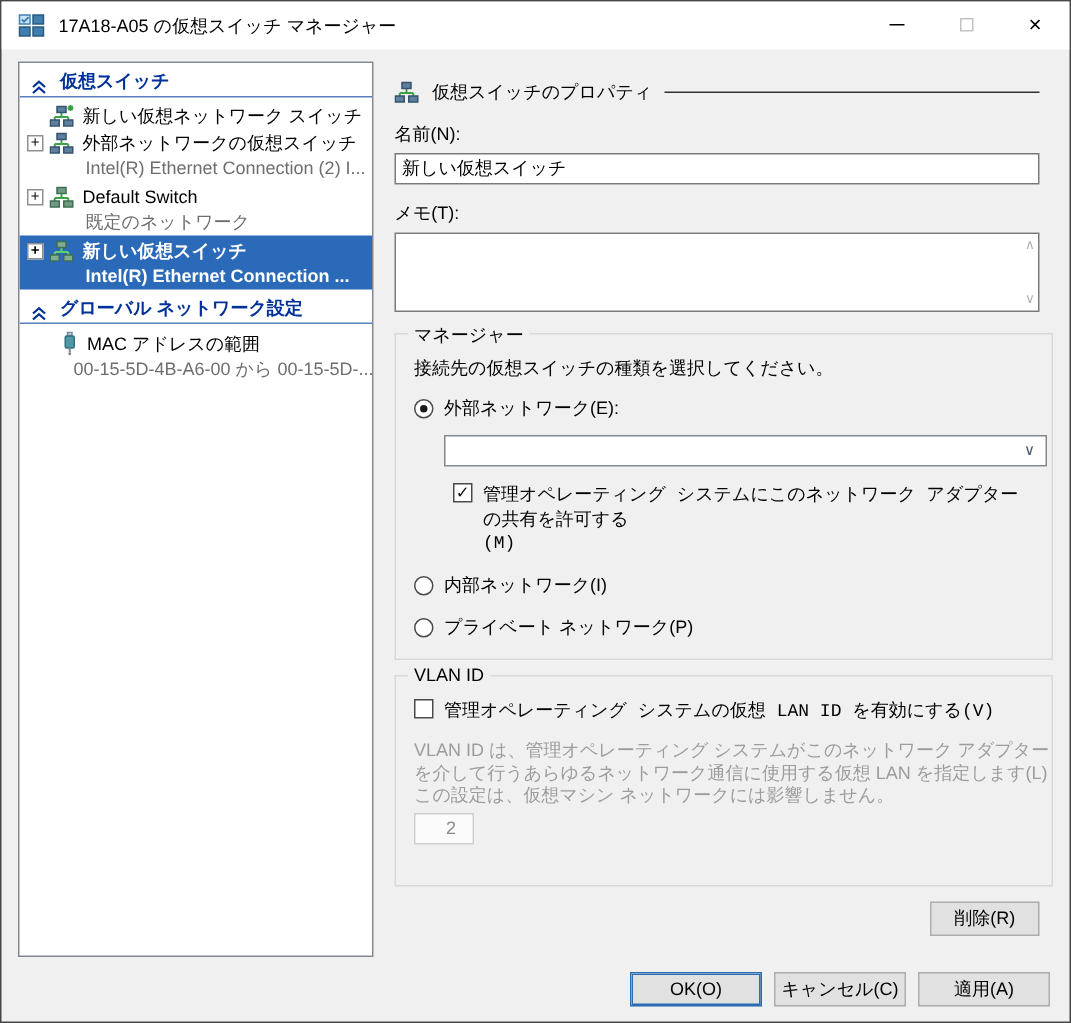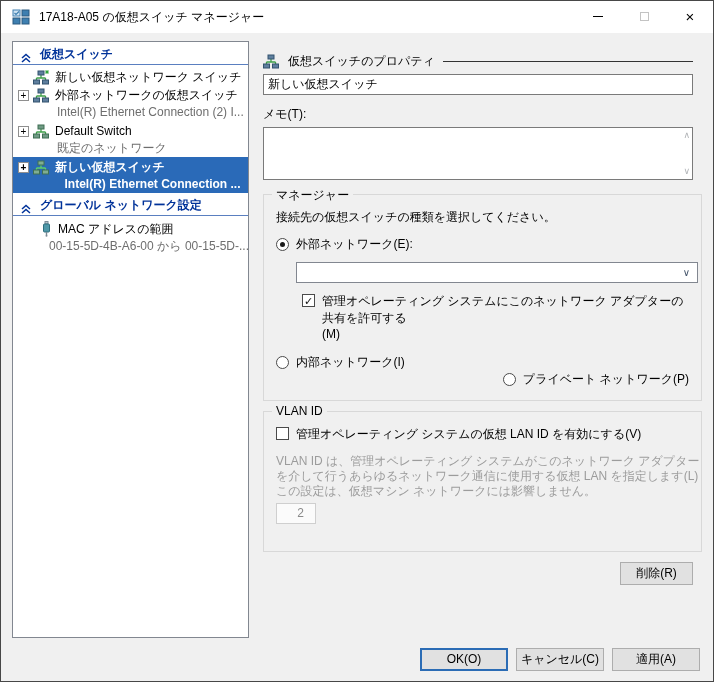--- a/index.html
+++ b/index.html
@@ -26,21 +26,21 @@
   .side-header .hlbl { margin-left:9px; }
   .chev { width:10px; height:10px; display:inline-block; margin-left:2px;}
   .side-item { height:18px; display:flex; align-items:center; padding-left:5px; }
   .side-item .lbl { margin-left:5px; white-space:nowrap; }
   .side-sub { height:16px; line-height:16px; padding-left:44px; color:#6e6e6e; white-space:nowrap; }
   .expander { width:11px; height:11px; min-width:11px; border:1px solid #8f8f8f; background:#fff;
               font-size:10px; line-height:9px; text-align:center; color:#000; display:inline-block; }
   .exp-space { width:11px; min-width:11px; display:inline-block; }
   .sicon { width:17px; height:15px; min-width:17px; display:inline-block; margin-left:4px; }
   .sel-block { background:#2a6ab8; color:#fff; font-weight:bold; padding:1px 0; margin-top:1px;}
-  .sel-block .side-sub { color:#fff;text-align:center; }
+  .sel-block .side-sub { color:#fff; }
   .sel-block .expander { color:#000; }
   .mac-item { margin-top:4px; }
   .mac-icon { width:13px; height:16px; min-width:13px; display:inline-block; margin-left:22px; }
 
   
   .main { position:absolute; left:252px; top:40px; width:453px; height:597px; padding:0 11px 0 10px; }
   .prop-header { margin-top:12px; display:flex; align-items:center; }
   .prop-header .picon { width:17px; height:15px; display:inline-block; }
   .prop-header .ptitle { margin-left:8px; white-space:nowrap; }
   .prop-header .rule { flex:1; height:1px; background:#333; margin-left:8px; margin-right:2px; }
@@ -63,24 +63,24 @@
            border-radius:50%; background:#1a1a1a; }
   .radio-row .lbl { margin-left:7px; }
 
   .select-box { position:relative; margin-top:9px; margin-left:20px; width:402px; height:21px;
                 background:#fff; border:1px solid #828790; line-height:19px; padding-left:6px; }
   .select-box .dd-chevron { position:absolute; right:7px; top:0; color:#44546a; font-size:10px; line-height:19px; }
 
   .check-row { display:flex; margin-top:10px; }
   .checkbox { width:13px; height:13px; min-width:13px; border:1px solid #4a4a4a; background:#fff;
               font-size:11px; line-height:12px; text-align:center; color:#111; display:inline-block; margin-top:1px; }
-  .check-row .cb-text { margin-left:7px; }
+  .check-row .cb-text { margin-left:7px;font-family:Liberation Mono, monospace; }
   .share-indent { margin-left:26px; }
   .radio-internal { margin-top:13px; }
-  .radio-private { margin-top:0;justify-content:flex-end; }
+  .radio-private { margin-top:11px; }
 
   .gb-vlan { margin-top:10px; padding-bottom:27px; }
   .vlan-check { margin-top:14px; }
   .vlan-desc { margin-top:11px; color:#9c9c9c; width:424px; line-height:15px; }
   .vlan-input { margin-top:4px; width:40px; height:21px; background:#fbfbfb; border:1px solid #cfcfcf;
                 color:#8a8a8a; text-align:right; padding-right:11px; line-height:19px; }
   .delete-row { margin-top:10px; display:flex; justify-content:flex-end; }
 
   
   .btn { height:23px; background:#e1e1e1; border:1px solid #adadad; font-family:inherit;
@@ -221,20 +221,21 @@
           <path d="M8 4 V8 M3.5 8 H12.5 M3.5 8 V10 M12.5 8 V10" fill="none" stroke="#3fa04a" stroke-width="1.3"></path>
           <rect x="5" y="1" width="6" height="4" fill="#5f7f9e" stroke="#33536e"></rect>
           <rect x="0.5" y="10" width="6" height="4" fill="#5f7f9e" stroke="#33536e"></rect>
           <rect x="9.5" y="10" width="6" height="4" fill="#5f7f9e" stroke="#33536e"></rect>
         </svg>
       </span>
       <span class="ptitle">仮想スイッチのプロパティ</span>
       <span class="rule"></span>
     </div>
 
+    <div class="field-label">名前(N):</div>
     <input class="text-input" type="text" value="新しい仮想スイッチ" style="">
 
     <div class="field-label">メモ(T):</div>
     <div class="memo-box">
       <span></span>
       <span class="scroll-arrow scroll-up">∧</span>
       <span class="scroll-arrow scroll-down">∨</span>
     </div>
 
     <div class="groupbox gb-conn">

